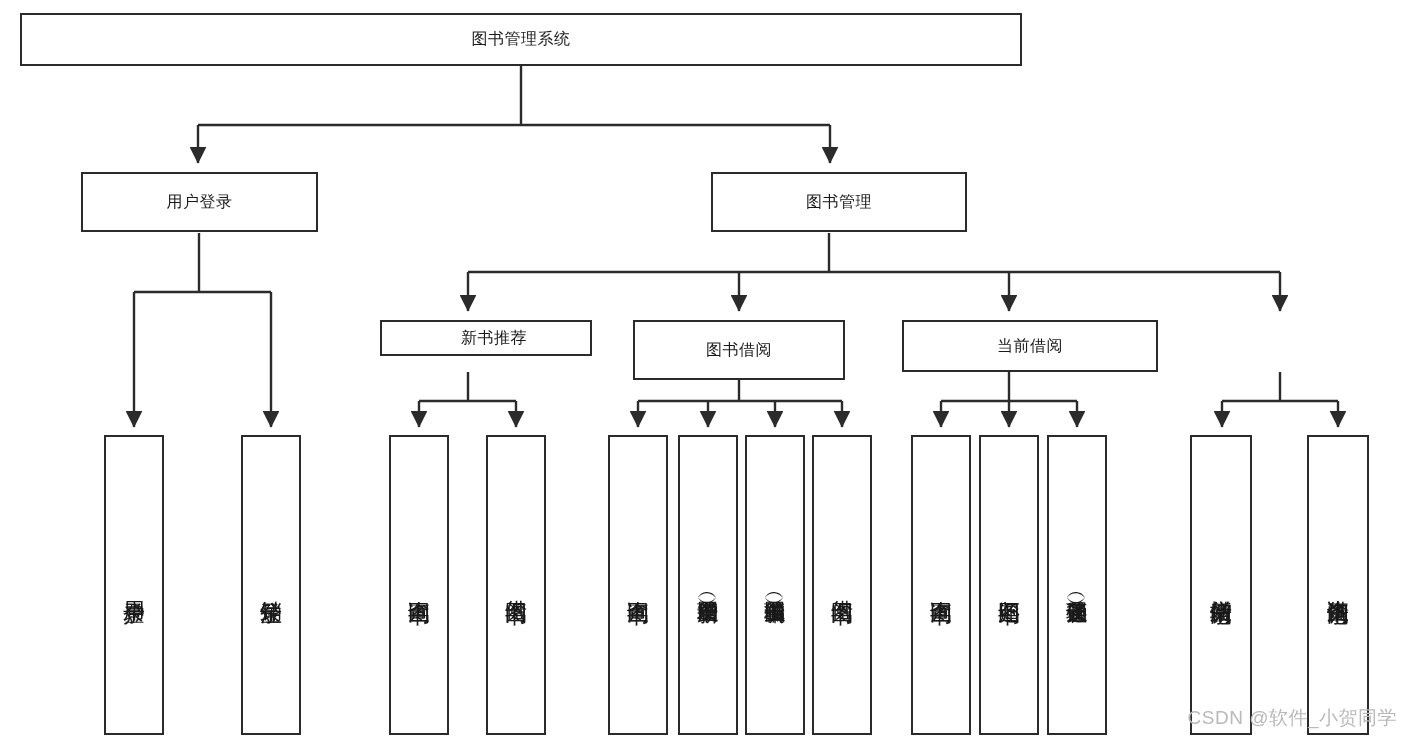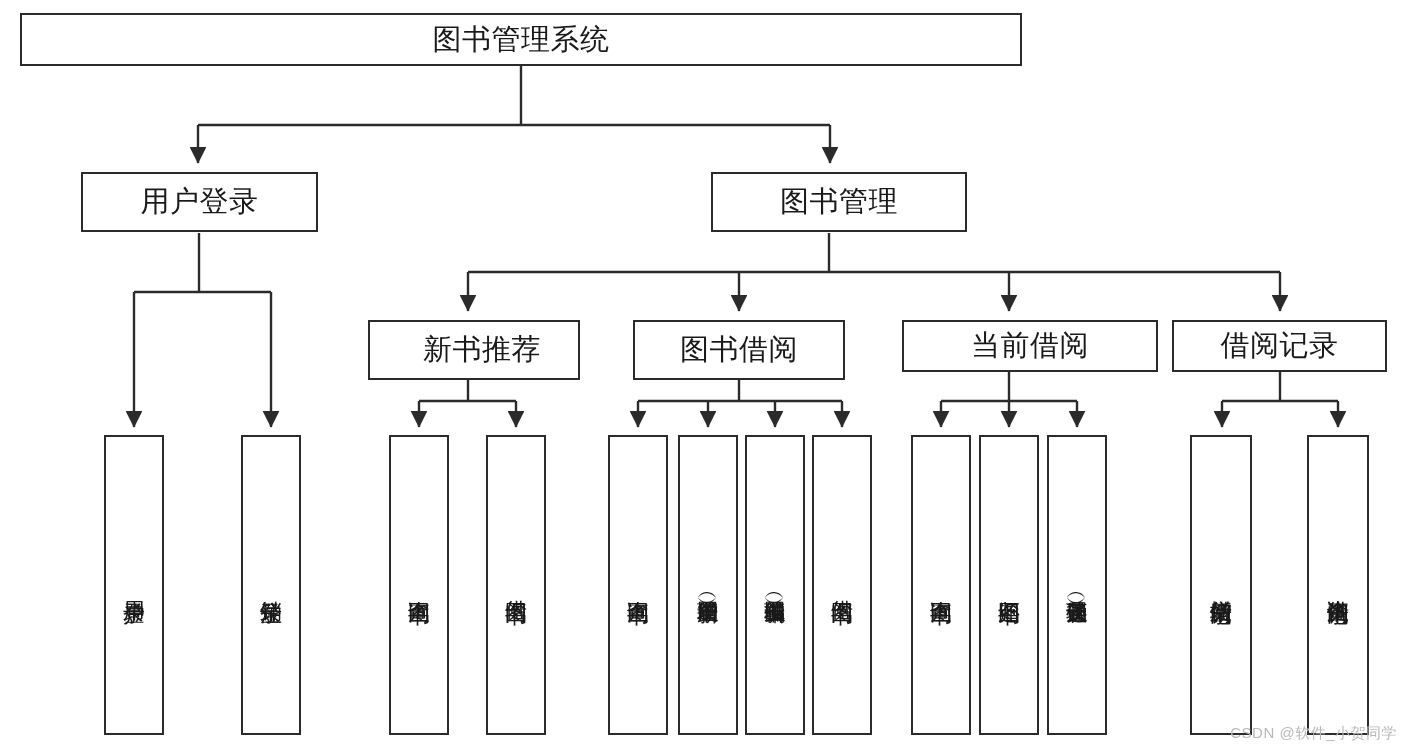--- a/index.html
+++ b/index.html
@@ -38,21 +38,21 @@
     z-index: 2;
   }
   .node .lbl {
     display: block;
     text-align: center;
     line-height: 1.15;
     white-space: nowrap;
   }
   
   .node.horiz .lbl {
-    font-size: 29px;
+    font-size: 16px;
     letter-spacing: 0.5px;
   }
   
   .node.vert {
     align-items: center;
     justify-content: center;
     padding: 4px 0;
   }
   .node.vert .lbl {
     writing-mode: vertical-rl;
@@ -63,22 +63,22 @@
     white-space: nowrap;
   }
   .node.vert.tight .lbl {
     font-size: 21px;
     letter-spacing: 0px;
     line-height: 1.02;
   }
   .watermark {
     position: absolute;
     right: 8px;
-    bottom: 4px;
-    font-size: 15px;
+    bottom: 16px;
+    font-size: 19px;
     color: #b9b9b9;
     white-space: nowrap;
     z-index: 5;
     letter-spacing: 0.5px;
   }
 </style>
 </head>
 <body>
 
 <div id="canvas">
@@ -137,32 +137,29 @@
     <span class="lbl">图书管理系统</span>
   </div>
 
   <div class="node horiz" style="left:81px; top:172px; width:237px; height:60px;">
     <span class="lbl">用户登录</span>
   </div>
   <div class="node horiz" style="left:711px; top:172px; width:256px; height:60px;">
     <span class="lbl">图书管理</span>
   </div>
 
-  <div class="node horiz" style="left:368px; top:320px; width:212px; height:60px;padding-left:16px;">
+  <div class="node horiz" style="left:380px; top:320px; width:212px; height:36px;padding-left:16px;">
     <span class="lbl">新书推荐</span>
   </div>
   <div class="node horiz" style="left:633px; top:320px; width:212px; height:60px;">
     <span class="lbl">图书借阅</span>
   </div>
   <div class="node horiz" style="left:902px; top:320px; width:256px; height:52px;">
     <span class="lbl">当前借阅</span>
   </div>
-  <div class="node horiz" style="left:1172px; top:320px; width:215px; height:52px;">
-    <span class="lbl">借阅记录</span>
-  </div>
 
   <div class="node vert" style="left:104px; top:435px; width:60px; height:300px;">
     <span class="lbl">用户登录</span>
   </div>
   <div class="node vert" style="left:241px; top:435px; width:60px; height:300px;">
     <span class="lbl">注销登录</span>
   </div>
 
   <div class="node vert" style="left:389px; top:435px; width:60px; height:300px;">
     <span class="lbl">查询图书</span>

